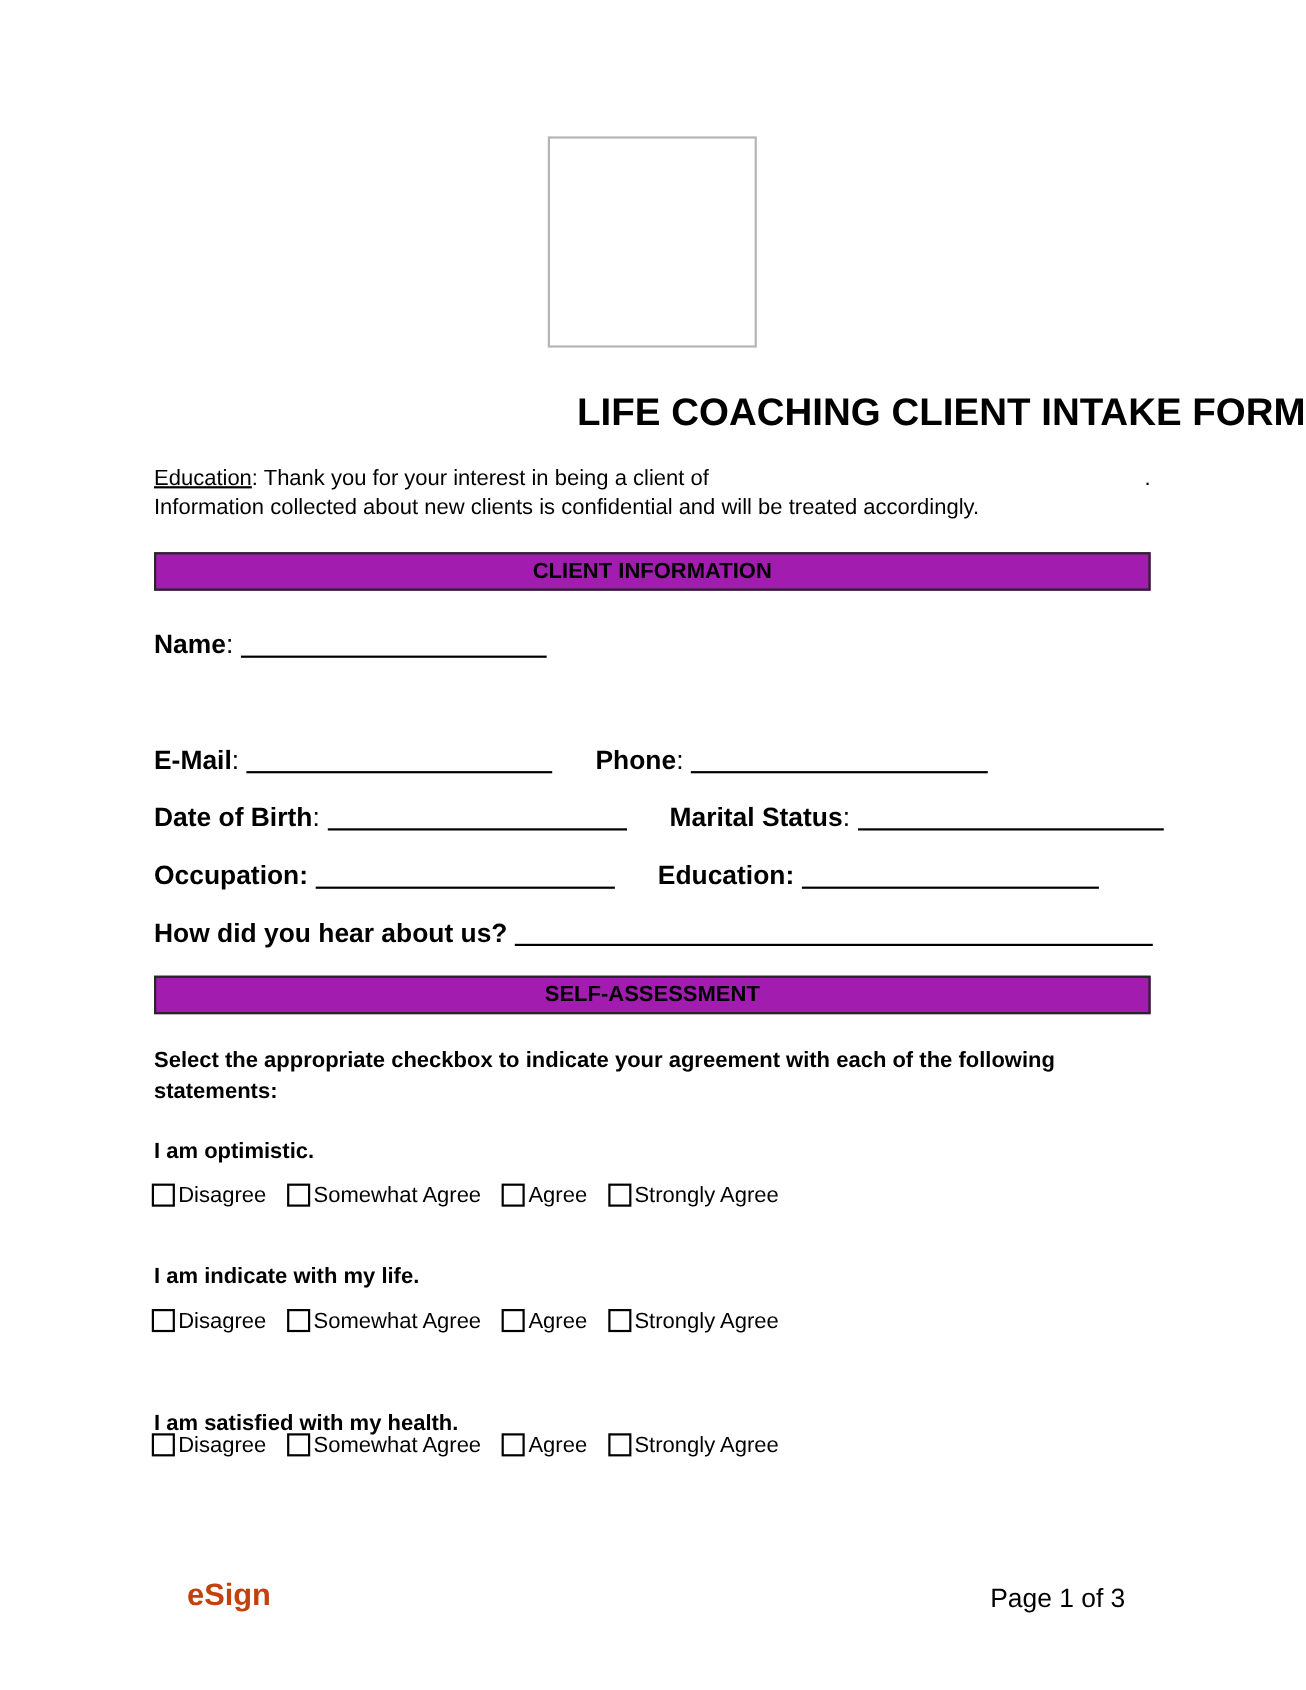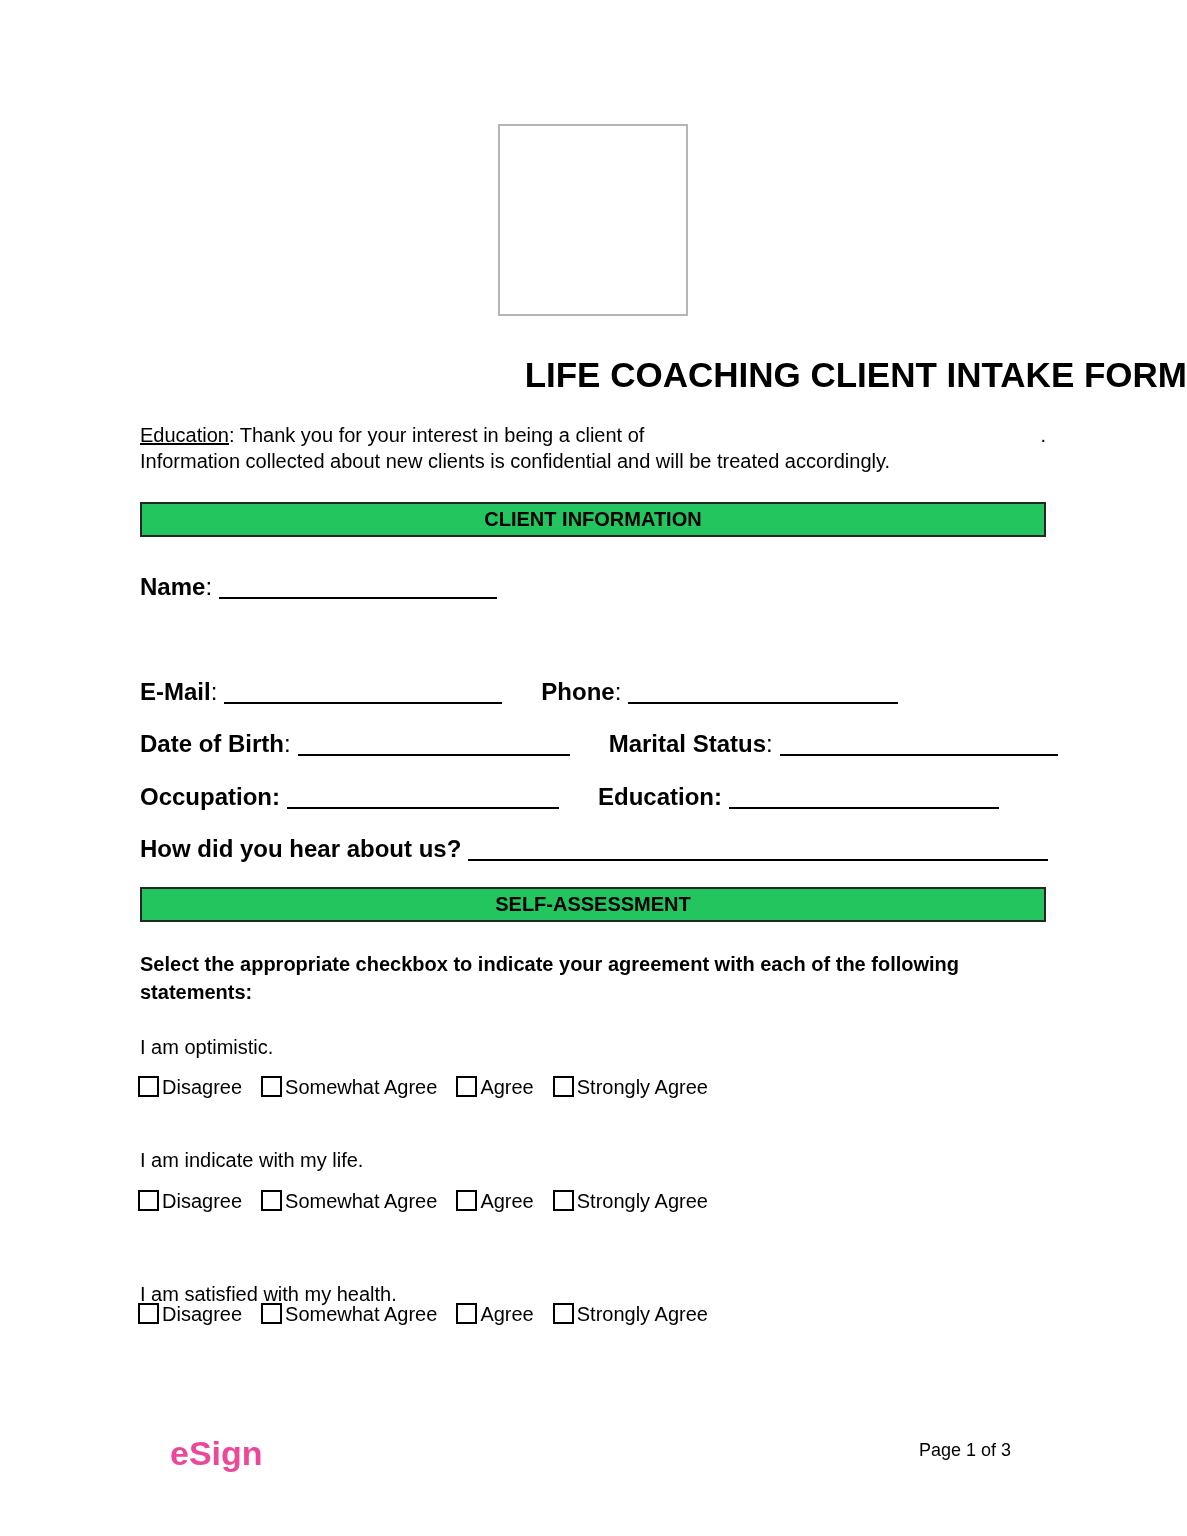--- a/index.html
+++ b/index.html
@@ -45,21 +45,21 @@
   }
   .disclaimer .line1 { display:flex; align-items:baseline; }
   .disclaimer .spacer { flex:1; }
   .u { text-decoration:underline; }
 
   
   .bar {
     position:absolute;
     left:140px; right:141px;
     height:35px;
-    background:#22c55e;
+    background:#a21caf;
     border:2px solid #262626;
     text-align:center;
     line-height:31px;
     font-size:20px;
     font-weight:bold;
   }
 
   
   .row {
     position:absolute;
@@ -83,21 +83,21 @@
     position:absolute;
     left:140px; right:160px;
     font-size:20px;
     font-weight:bold;
     line-height:28px;
   }
   .stmt {
     position:absolute;
     left:140px;
     font-size:20px;
-    font-weight:normal;
+    font-weight:bold;
   }
   .opt-row {
     position:absolute;
     left:138px;
     display:flex;
     align-items:center;
     font-size:20px;
   }
   .opt { display:flex; align-items:flex-start; margin-right:19px; }
   .cb {
@@ -106,28 +106,28 @@
     background:#ffffff;
     display:inline-block;
     margin-right:3px;
     flex:none;
   }
 
   
   .brand {
     position:absolute;
     left:170px; top:1434px;
-    font-size:34px;
-    font-weight:bold;
-    color:#ec4899;
+    font-size:28px;
+    font-weight:bold;
+    color:#c2410c;
   }
   .pageno {
     position:absolute;
-    right:176px; top:1440px;
-    font-size:18px;
+    right:164px; top:1440px;
+    font-size:24px;
   }
 </style>
 </head>
 <body>
 
 <div class="page">
 
   <div class="logo-box"></div>
 
   <div class="form-title">LIFE COACHING CLIENT INTAKE FORM</div>

